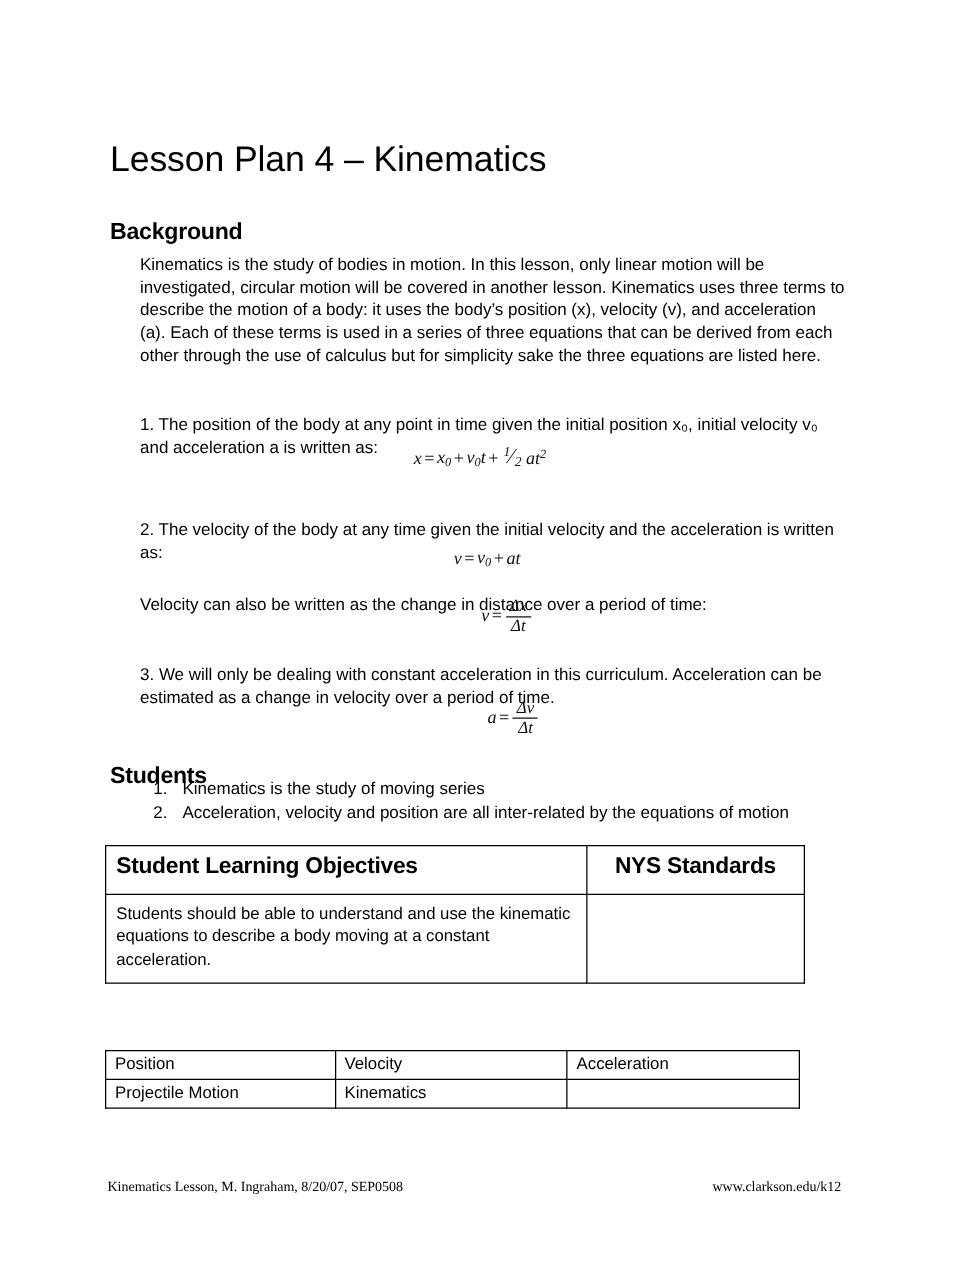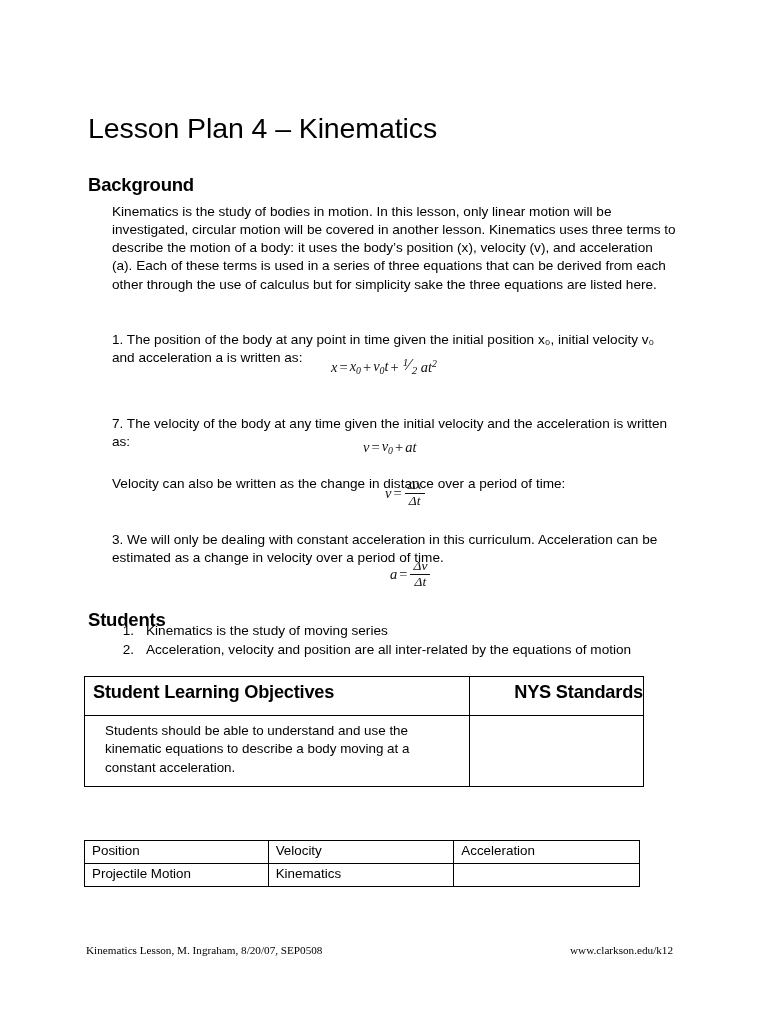--- a/index.html
+++ b/index.html
@@ -183,28 +183,28 @@
   }
   #slo-table .hdr {
     font-size: 18.2px;
     font-weight: bold;
     letter-spacing: -0.2px;
     padding: 5px 0 7px 8px;
     height: 26px;
     white-space: nowrap;
   }
   #slo-table .hdr-nys {
-    text-align: right;
+    text-align: center;
     padding-left: 0;
     padding-right: 0;
   }
   #slo-table .body-cell {
     font-size: 13.4px;
     line-height: 18.4px;
-    padding: 6px 6px 8px 20px;
+    padding: 6px 6px 8px 8px;
     height: 56px;
   }
   #slo-table .empty-cell { padding: 0; }
   #slo-col-a { width: 384px; }
   #slo-col-b { width: 174px; }
 
   
   #keyterms-table {
     left: 84px;
     top: 840px;
@@ -254,21 +254,21 @@
     <span><span>v</span><span class="sub">0</span><span>t</span></span>
     <span class="op">+</span>
     <span class="halffrac">
       <span class="num">1</span>
       <span class="slash">⁄</span>
       <span class="den">2</span>
     </span>
     <span><span>at</span><span class="sup">2</span></span>
   </div>
 
-  <p class="body-text" id="p-item2">7.  The velocity of the body at any time given the initial velocity and the acceleration is written as:</p>
+  <p class="body-text" id="p-item2">2.  The velocity of the body at any time given the initial velocity and the acceleration is written as:</p>
 
   <div class="equation" id="eq-2">
     <span>v</span>
     <span class="op">=</span>
     <span><span>v</span><span class="sub">0</span></span>
     <span class="op">+</span>
     <span>at</span>
   </div>
 
   <p class="body-text" id="p-item2b">Velocity can also be written as the change in distance over a period of time:</p>

